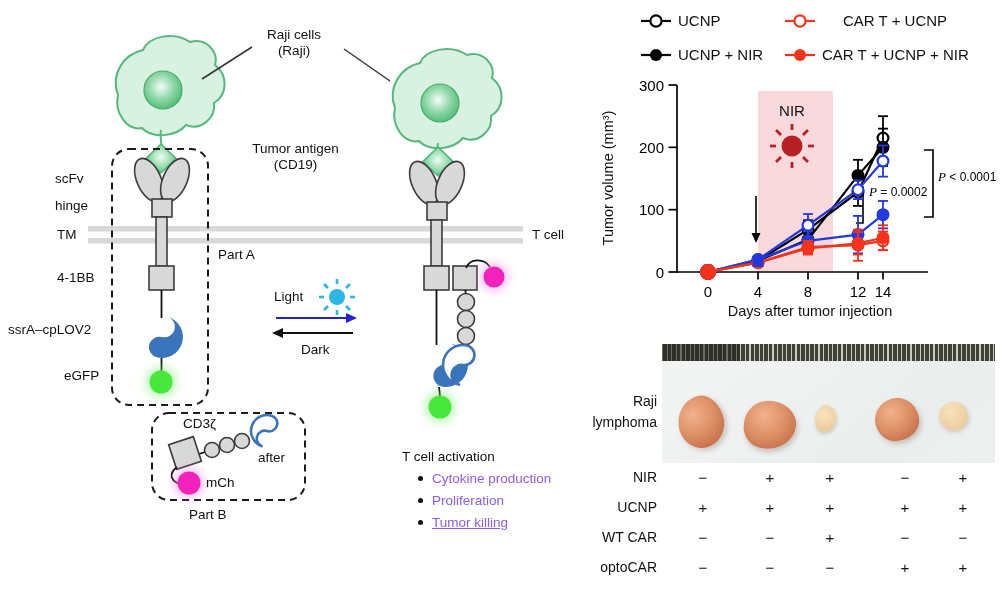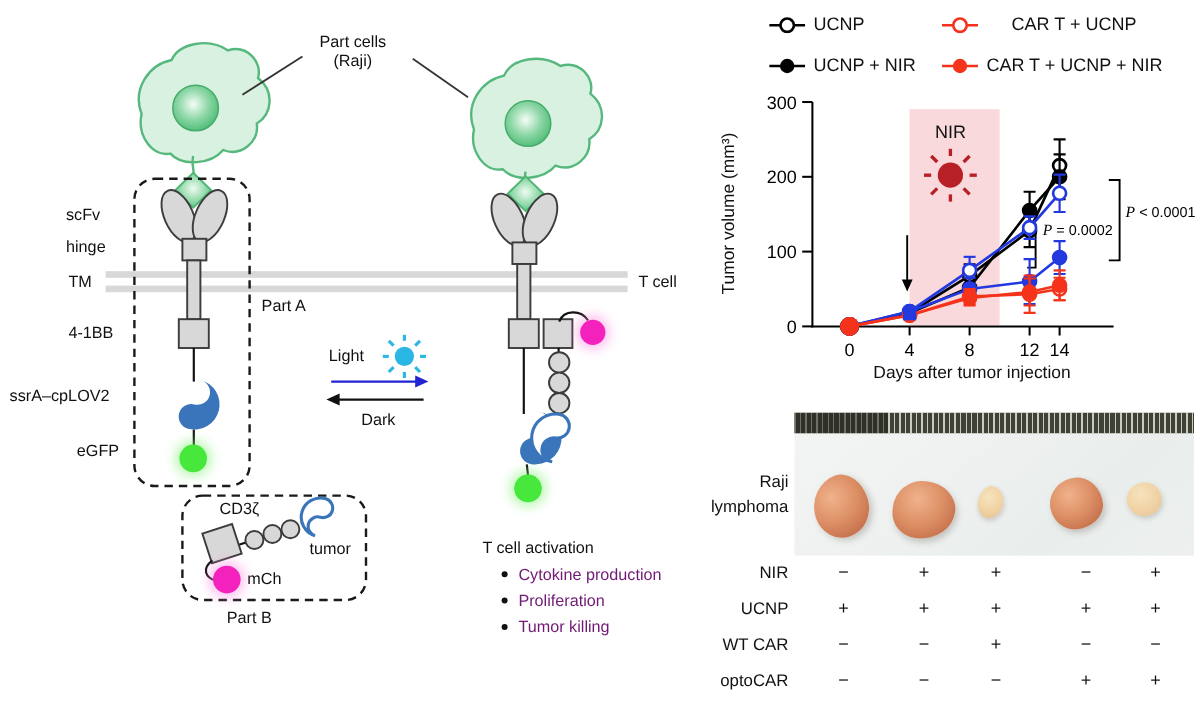--- a/index.html
+++ b/index.html
@@ -4,21 +4,21 @@
 <style>
   html,body{margin:0;padding:0;background:#fff;}
   #fig{position:relative;width:1003px;height:594px;background:#fff;overflow:hidden;
        font-family:"Liberation Sans",sans-serif;color:#000;}
   .lbl{position:absolute;font-size:13.5px;line-height:16px;color:#111;white-space:nowrap;}
   .center{text-align:center;}
   .right{text-align:right;}
   .legend-item{position:absolute;display:flex;align-items:center;gap:7px;font-size:15px;color:#111;}
   .ptxt{position:absolute;font-size:12px;color:#000;white-space:nowrap;}
   .ptxt i{font-family:"Liberation Serif",serif;font-size:13px;}
-  .bullet-row{position:absolute;font-size:13.5px;color:#701a75;white-space:nowrap;}
+  .bullet-row{position:absolute;font-size:13.5px;color:#8b5cf6;white-space:nowrap;}
   .bullet-row .dot{display:inline-block;width:5px;height:5px;border-radius:50%;background:#111;
        vertical-align:middle;margin-right:9px;margin-top:-2px;}
   #photo{position:absolute;left:662px;top:344px;width:333px;height:119px;
        background:linear-gradient(140deg,#f3f5f3 0%,#eef1f0 40%,#e9eeec 70%,#edf0ee 100%);}
   #ruler{position:absolute;left:0;top:0;width:333px;height:17px;background:#43463a;
        background-image:repeating-linear-gradient(90deg,rgba(235,235,225,.8) 0 1.2px,rgba(40,42,34,.15) 1.2px 4.6px);}
   #ruler-dark{position:absolute;left:0;top:0;width:78px;height:17px;background:rgba(35,37,30,.55);}
   .tumor{position:absolute;}
   .t-red{background:radial-gradient(circle at 38% 32%,#f0b28c 0%,#dd9066 45%,#c97550 75%,#bd6a47 100%);
        box-shadow:2px 3px 5px rgba(120,110,100,.35);}
@@ -139,41 +139,45 @@
     <g>
       <path d="M446,343 A22,22 0 1 1 445.9,387 A11,11 0 1 1 446,365 A11,11 0 1 0 446,343 Z" fill="#3a74ba" transform="rotate(8 446 365)"></path>
       <path d="M463,345 A20,20 0 1 1 462.9,385 A10,10 0 1 1 463,365 A10,10 0 1 0 463,345 Z" fill="#fff" stroke="#3a74ba" stroke-width="2.6" transform="rotate(188 463 365)"></path>
       <line x1="439" y1="387" x2="440" y2="396" stroke="#111" stroke-width="1.8"></line>
     </g>
     <circle cx="440" cy="407" r="15" fill="#7df06e" opacity=".55" filter="url(#blur6)"></circle>
     <circle cx="440" cy="407" r="11.5" fill="#47e83b"></circle>
   </svg>
 
   <div class="lbl center" style="left:248px;top:27px;width:92px;">
-    <div>Part cells</div>
+    <div>Raji cells</div>
     <div>(Raji)</div>
+  </div>
+  <div class="lbl center" style="left:243px;top:141px;width:105px;">
+    <div>Tumor antigen</div>
+    <div>(CD19)</div>
   </div>
   <div class="lbl" style="left:55px;top:171px;">scFv</div>
   <div class="lbl" style="left:55px;top:198px;">hinge</div>
   <div class="lbl" style="left:57px;top:227px;">TM</div>
   <div class="lbl" style="left:532px;top:227px;">T cell</div>
   <div class="lbl" style="left:218px;top:247px;">Part A</div>
   <div class="lbl" style="left:57px;top:270px;">4-1BB</div>
   <div class="lbl" style="left:8px;top:322px;">ssrA–cpLOV2</div>
   <div class="lbl" style="left:64px;top:368px;">eGFP</div>
   <div class="lbl" style="left:274px;top:289px;">Light</div>
   <div class="lbl" style="left:301px;top:342px;">Dark</div>
   <div class="lbl" style="left:183px;top:416px;">CD3ζ</div>
-  <div class="lbl" style="left:258px;top:450px;">tumor</div>
+  <div class="lbl" style="left:258px;top:450px;">after</div>
   <div class="lbl" style="left:206px;top:475px;">mCh</div>
   <div class="lbl" style="left:189px;top:507px;">Part B</div>
   <div class="lbl" style="left:402px;top:449px;">T cell activation</div>
   <div class="bullet-row" style="left:418px;top:471px;"><span class="dot"></span><span>Cytokine production</span></div>
   <div class="bullet-row" style="left:418px;top:493px;"><span class="dot"></span><span>Proliferation</span></div>
-  <div class="bullet-row" style="left:418px;top:515px;"><span class="dot"></span><span>Tumor killing</span></div>
+  <div class="bullet-row" style="left:418px;top:515px;text-decoration:underline;"><span class="dot"></span><span>Tumor killing</span></div>
 
   <div class="legend-item" style="left:641px;top:12px;">
     <svg width="30" height="14" viewBox="0 0 30 14">
       <line x1="0" y1="7" x2="30" y2="7" stroke="#000" stroke-width="2.2"></line>
       <circle cx="15" cy="7" r="5.6" fill="#fff" stroke="#000" stroke-width="2.2"></circle>
     </svg>
     <span>UCNP</span>
   </div>
   <div class="legend-item" style="left:641px;top:46px;">
     <svg width="30" height="14" viewBox="0 0 30 14">

